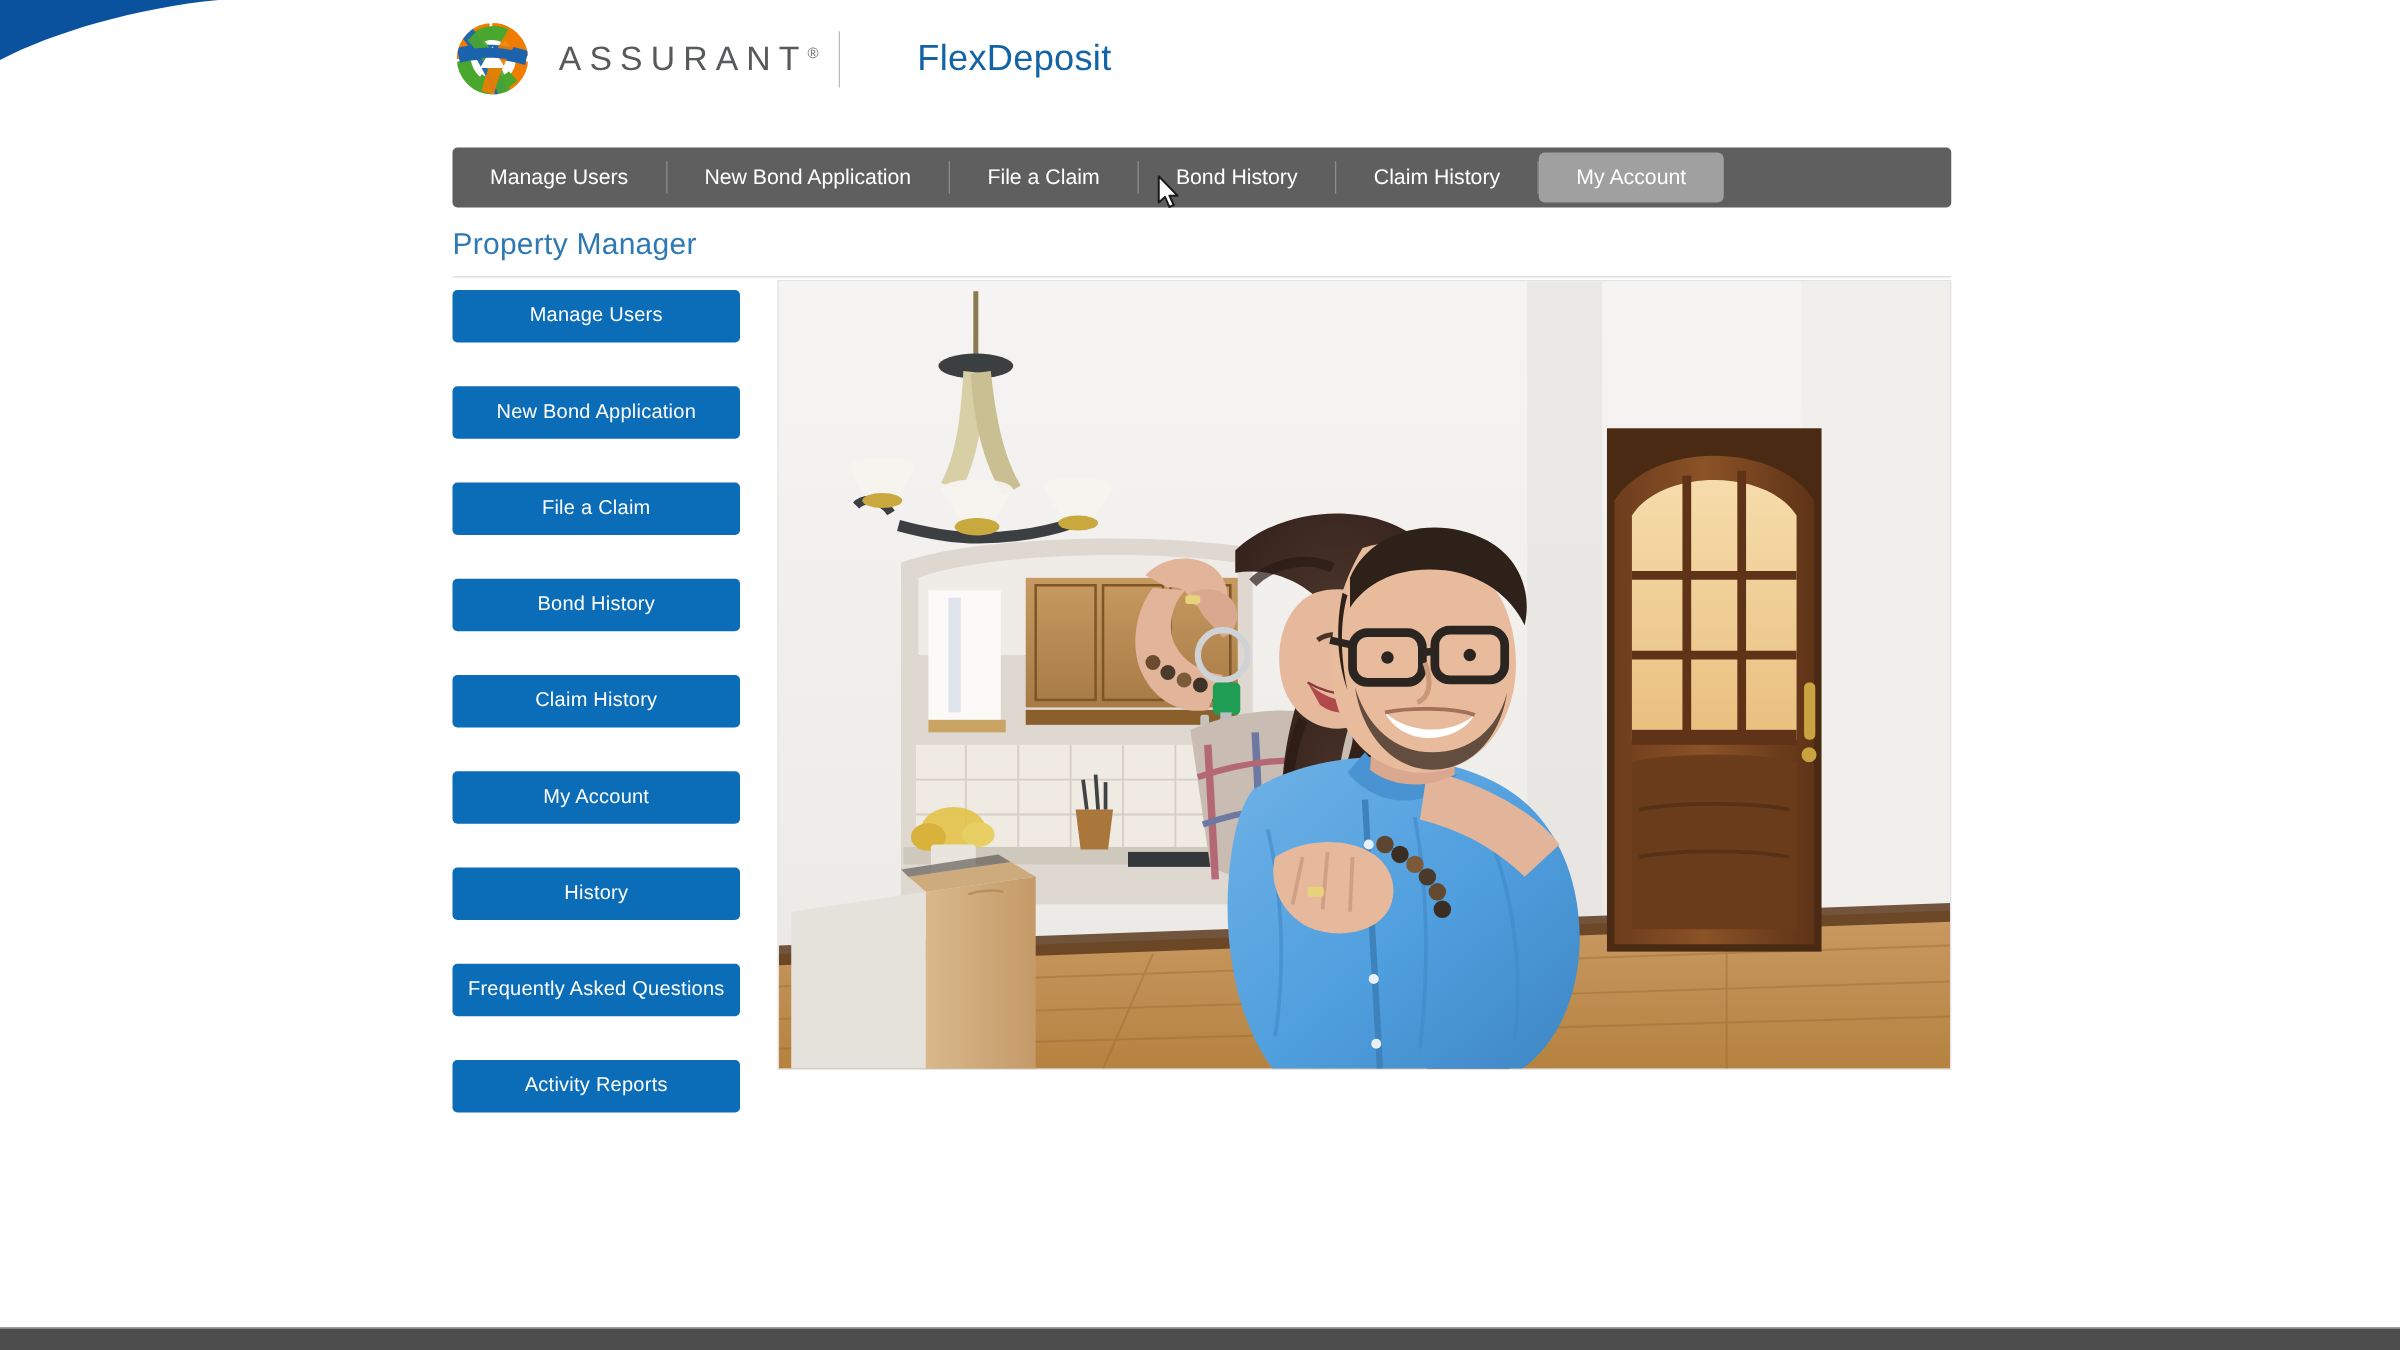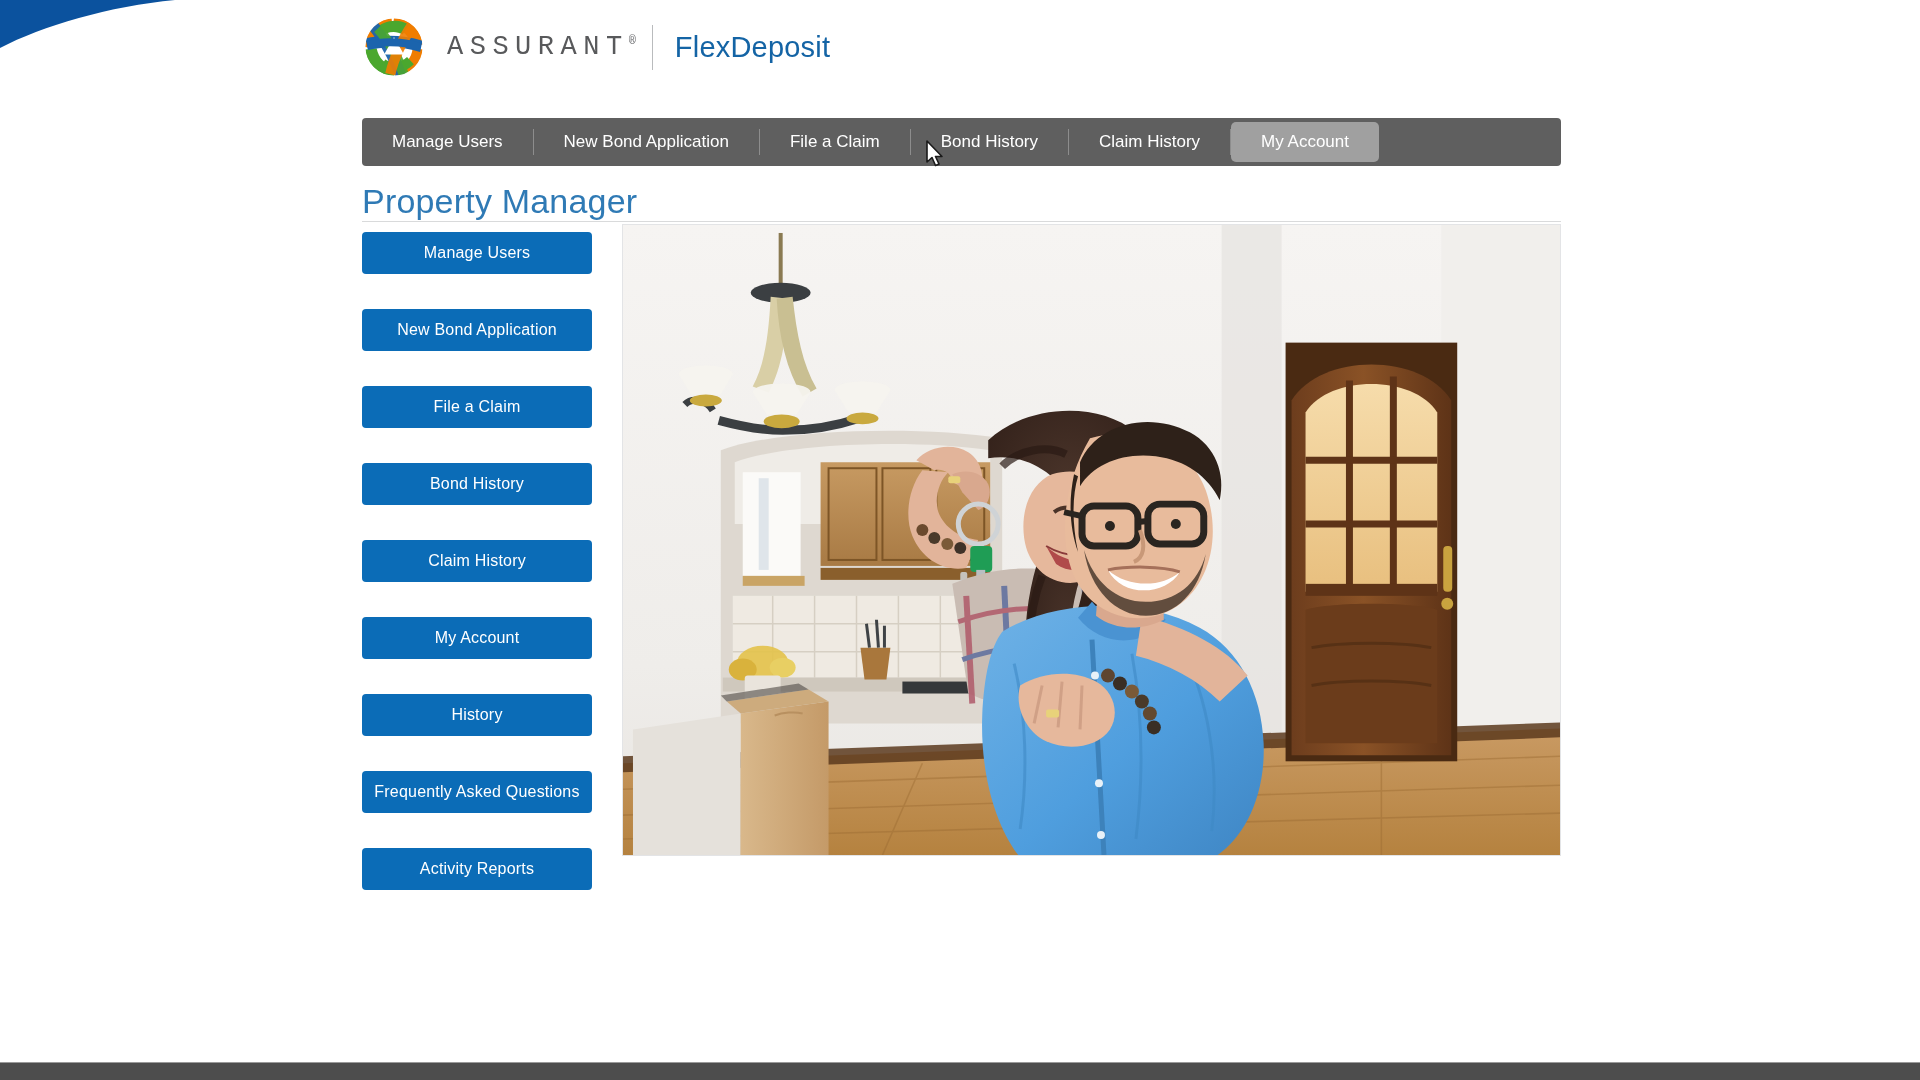--- a/index.html
+++ b/index.html
@@ -39,21 +39,21 @@
   .logo-mark {
     width: 62px; height: 62px;
     flex: 0 0 62px;
     display: block;
   }
   .brand-word {
     margin-left: 22px;
     font-size: 27px;
     letter-spacing: 6.5px;
     color: #58595b;
-    font-family: Liberation Mono, monospace;
+    font-family: Liberation Sans, sans-serif;
     font-weight: 400;
     white-space: nowrap;
     position: relative;
   }
   .brand-word .reg {
     font-size: 12px;
     vertical-align: super;
     letter-spacing: 0;
     color: #6d6e71;
   }
@@ -62,20 +62,21 @@
     height: 45px;
     background: #b9bbbd;
     margin: 0 22px 0 16px;
   }
   .brand-product {
     font-size: 29px;
     color: #1464a5;
     font-weight: 400;
     letter-spacing: 0.2px;
     white-space: nowrap;
+    margin-left: 40px;
   }
 
   
   .navbar {
     position: absolute;
     left: 362px; top: 118px;
     width: 1199px; height: 48px;
     background: #5f5f5f;
     border-radius: 4px;
     display: flex;
@@ -107,21 +108,21 @@
     margin: 4px 0;
     height: calc(100% - 8px);
     align-self: center;
   }
   .nav-tail { flex: 1 1 auto; }
 
   
   .page-title {
     position: absolute;
     left: 362px; top: 182px;
-    font-size: 34px;
+    font-size: 24px;
     color: #2f7ab5;
     font-weight: 500;
     letter-spacing: 0.2px;
   }
   .title-rule {
     position: absolute;
     left: 362px; top: 221px;
     width: 1199px;
     height: 1px;
     background: #d9dadb;

